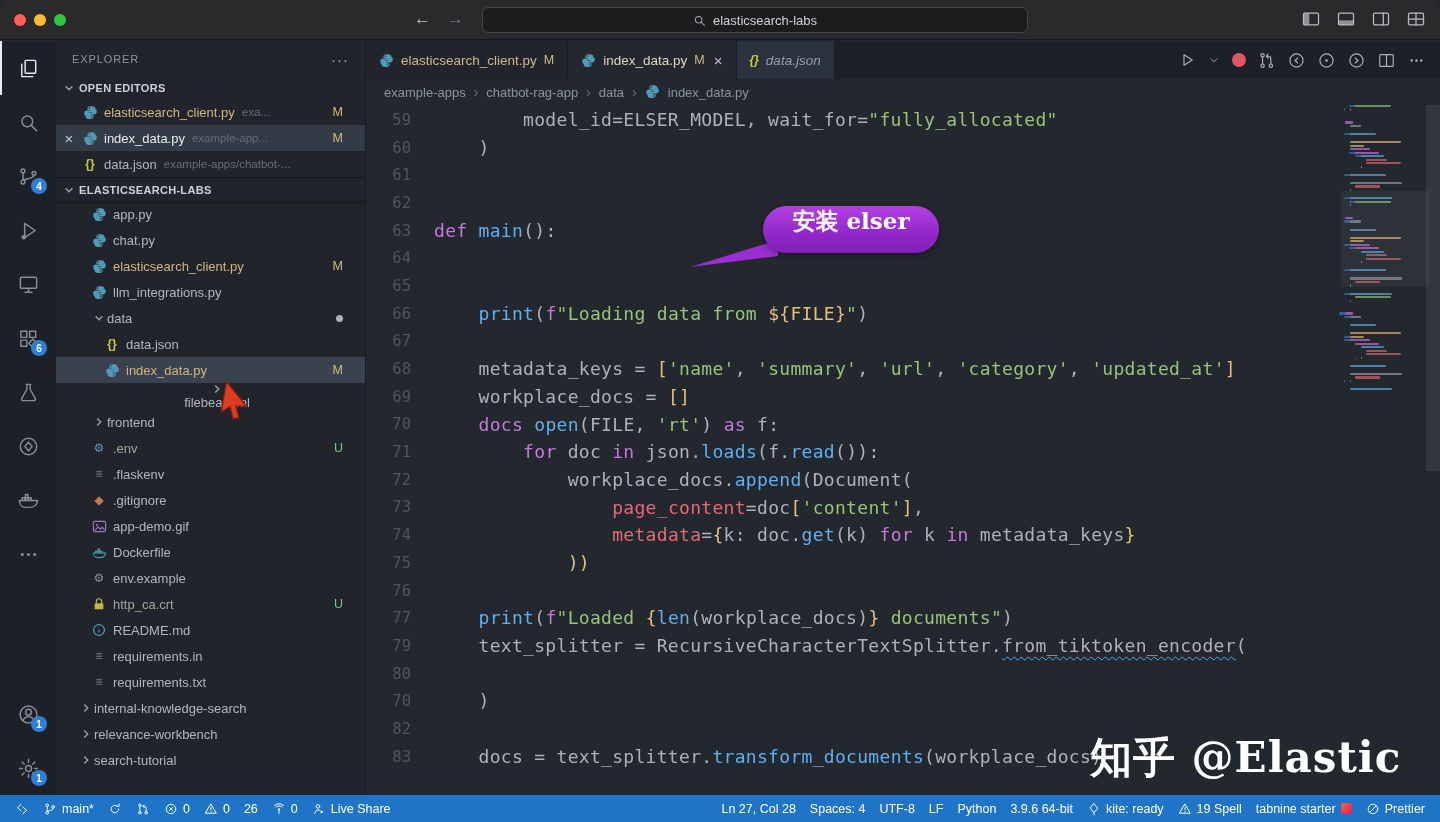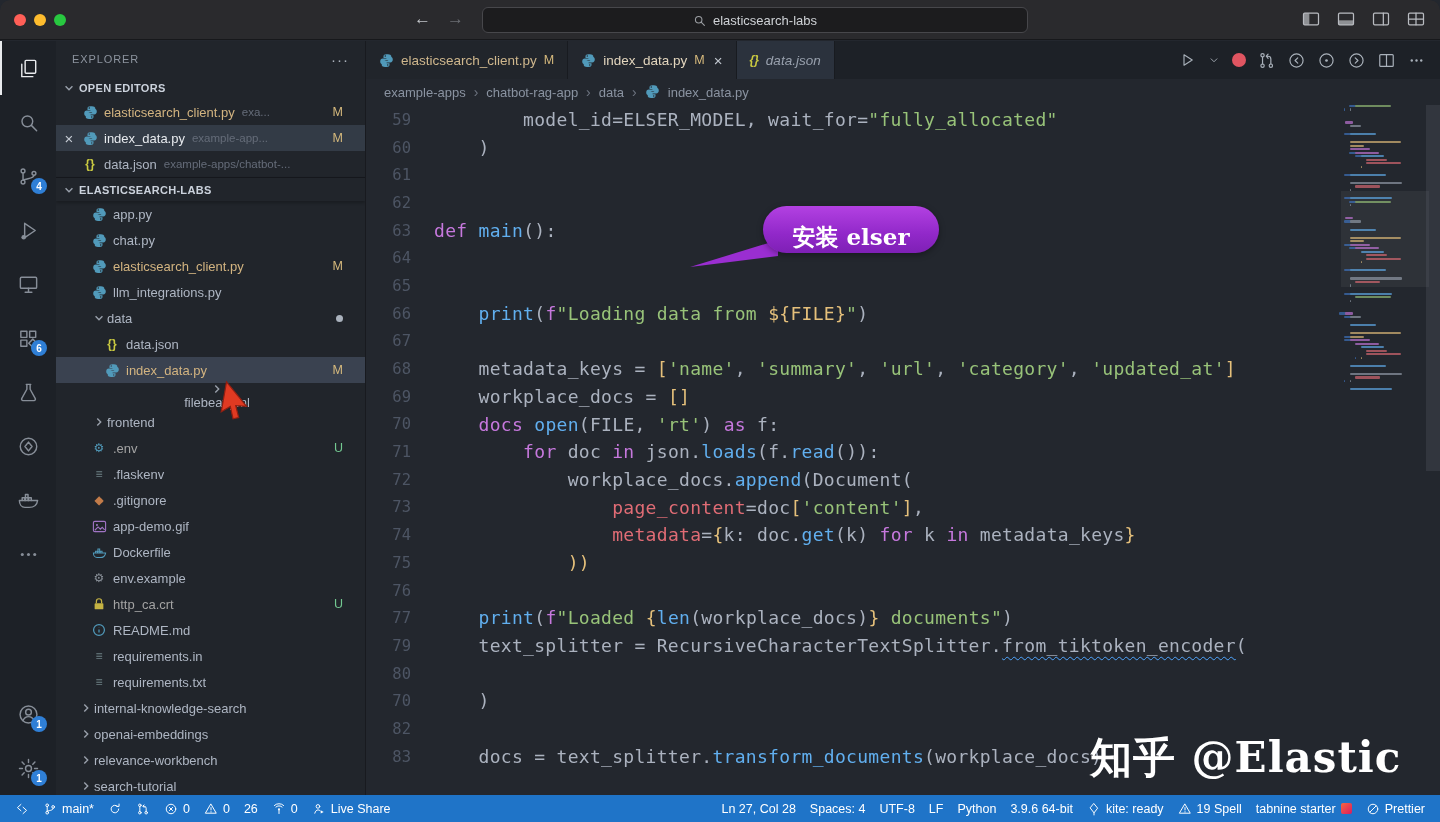--- a/index.html
+++ b/index.html
@@ -86,21 +86,21 @@
         text-decoration-thickness:1.4px;text-underline-offset:4px}
 
   .minimap{position:absolute;top:64px;right:15px;width:80px;bottom:0}
   .mm-line{height:2.2px;margin-bottom:1.3px;border-radius:1px;opacity:.65}
   .mm-slider{position:absolute;left:-4px;right:-4px;top:86px;height:96px;background:rgba(255,255,255,.05)}
   .vscroll{position:absolute;top:64px;right:0;width:14px;height:366px;background:rgba(140,150,165,.14)}
 
   
   .callout{position:absolute;left:763px;top:206px;width:176px;height:47px;z-index:8;
            background:linear-gradient(180deg,#b341e2 0%,#9128c9 60%,#7e20b5 100%);
-           border-radius:25px;display:flex;align-items:flex-end;justify-content:center;color:#fff;
+           border-radius:25px;display:flex;align-items:flex-start;justify-content:center;color:#fff;
            font-size:23px;font-weight:700;font-family:"DejaVu Serif","DejaVu Sans",serif;
            box-shadow:0 2px 6px rgba(0,0,0,.35)}
   .callout-tail{position:absolute;left:688px;top:237px;z-index:7}
   .watermark{position:absolute;left:1090px;top:730px;z-index:10;color:#fff;font-size:42px;font-weight:600;
              font-family:"DejaVu Serif","DejaVu Sans",serif;letter-spacing:1px;white-space:nowrap}
 
   
   .statusbar{position:absolute;left:0;right:0;bottom:0;height:27px;background:var(--statusbar);color:#fff;
              display:flex;align-items:center;font-size:12.5px;padding:0 8px}
   .sb-left,.sb-right{display:flex;height:100%}
@@ -460,28 +460,20 @@
         <span class="fico" style="color: rgb(109, 128, 134);">≡</span>
         <span class="lbl">requirements.txt</span>
       </div>
       <div class="row" style="padding-left: 22px;">
         <span class="chev">
           <svg width="12" height="12" viewBox="0 0 14 14" fill="none" stroke="currentColor" stroke-width="1.6">
             <path d="M5 3l4 4-4 4"></path>
           </svg>
         </span>
         <span class="lbl">internal-knowledge-search</span>
-      </div>
-      <div class="row" style="padding-left: 22px;">
-        <span class="chev">
-          <svg width="12" height="12" viewBox="0 0 14 14" fill="none" stroke="currentColor" stroke-width="1.6">
-            <path d="M5 3l4 4-4 4"></path>
-          </svg>
-        </span>
-        <span class="lbl">openai-embeddings</span>
       </div>
       <div class="row" style="padding-left: 22px;">
         <span class="chev">
           <svg width="12" height="12" viewBox="0 0 14 14" fill="none" stroke="currentColor" stroke-width="1.6">
             <path d="M5 3l4 4-4 4"></path>
           </svg>
         </span>
         <span class="lbl">relevance-workbench</span>
       </div>
       <div class="row" style="padding-left: 22px;">

